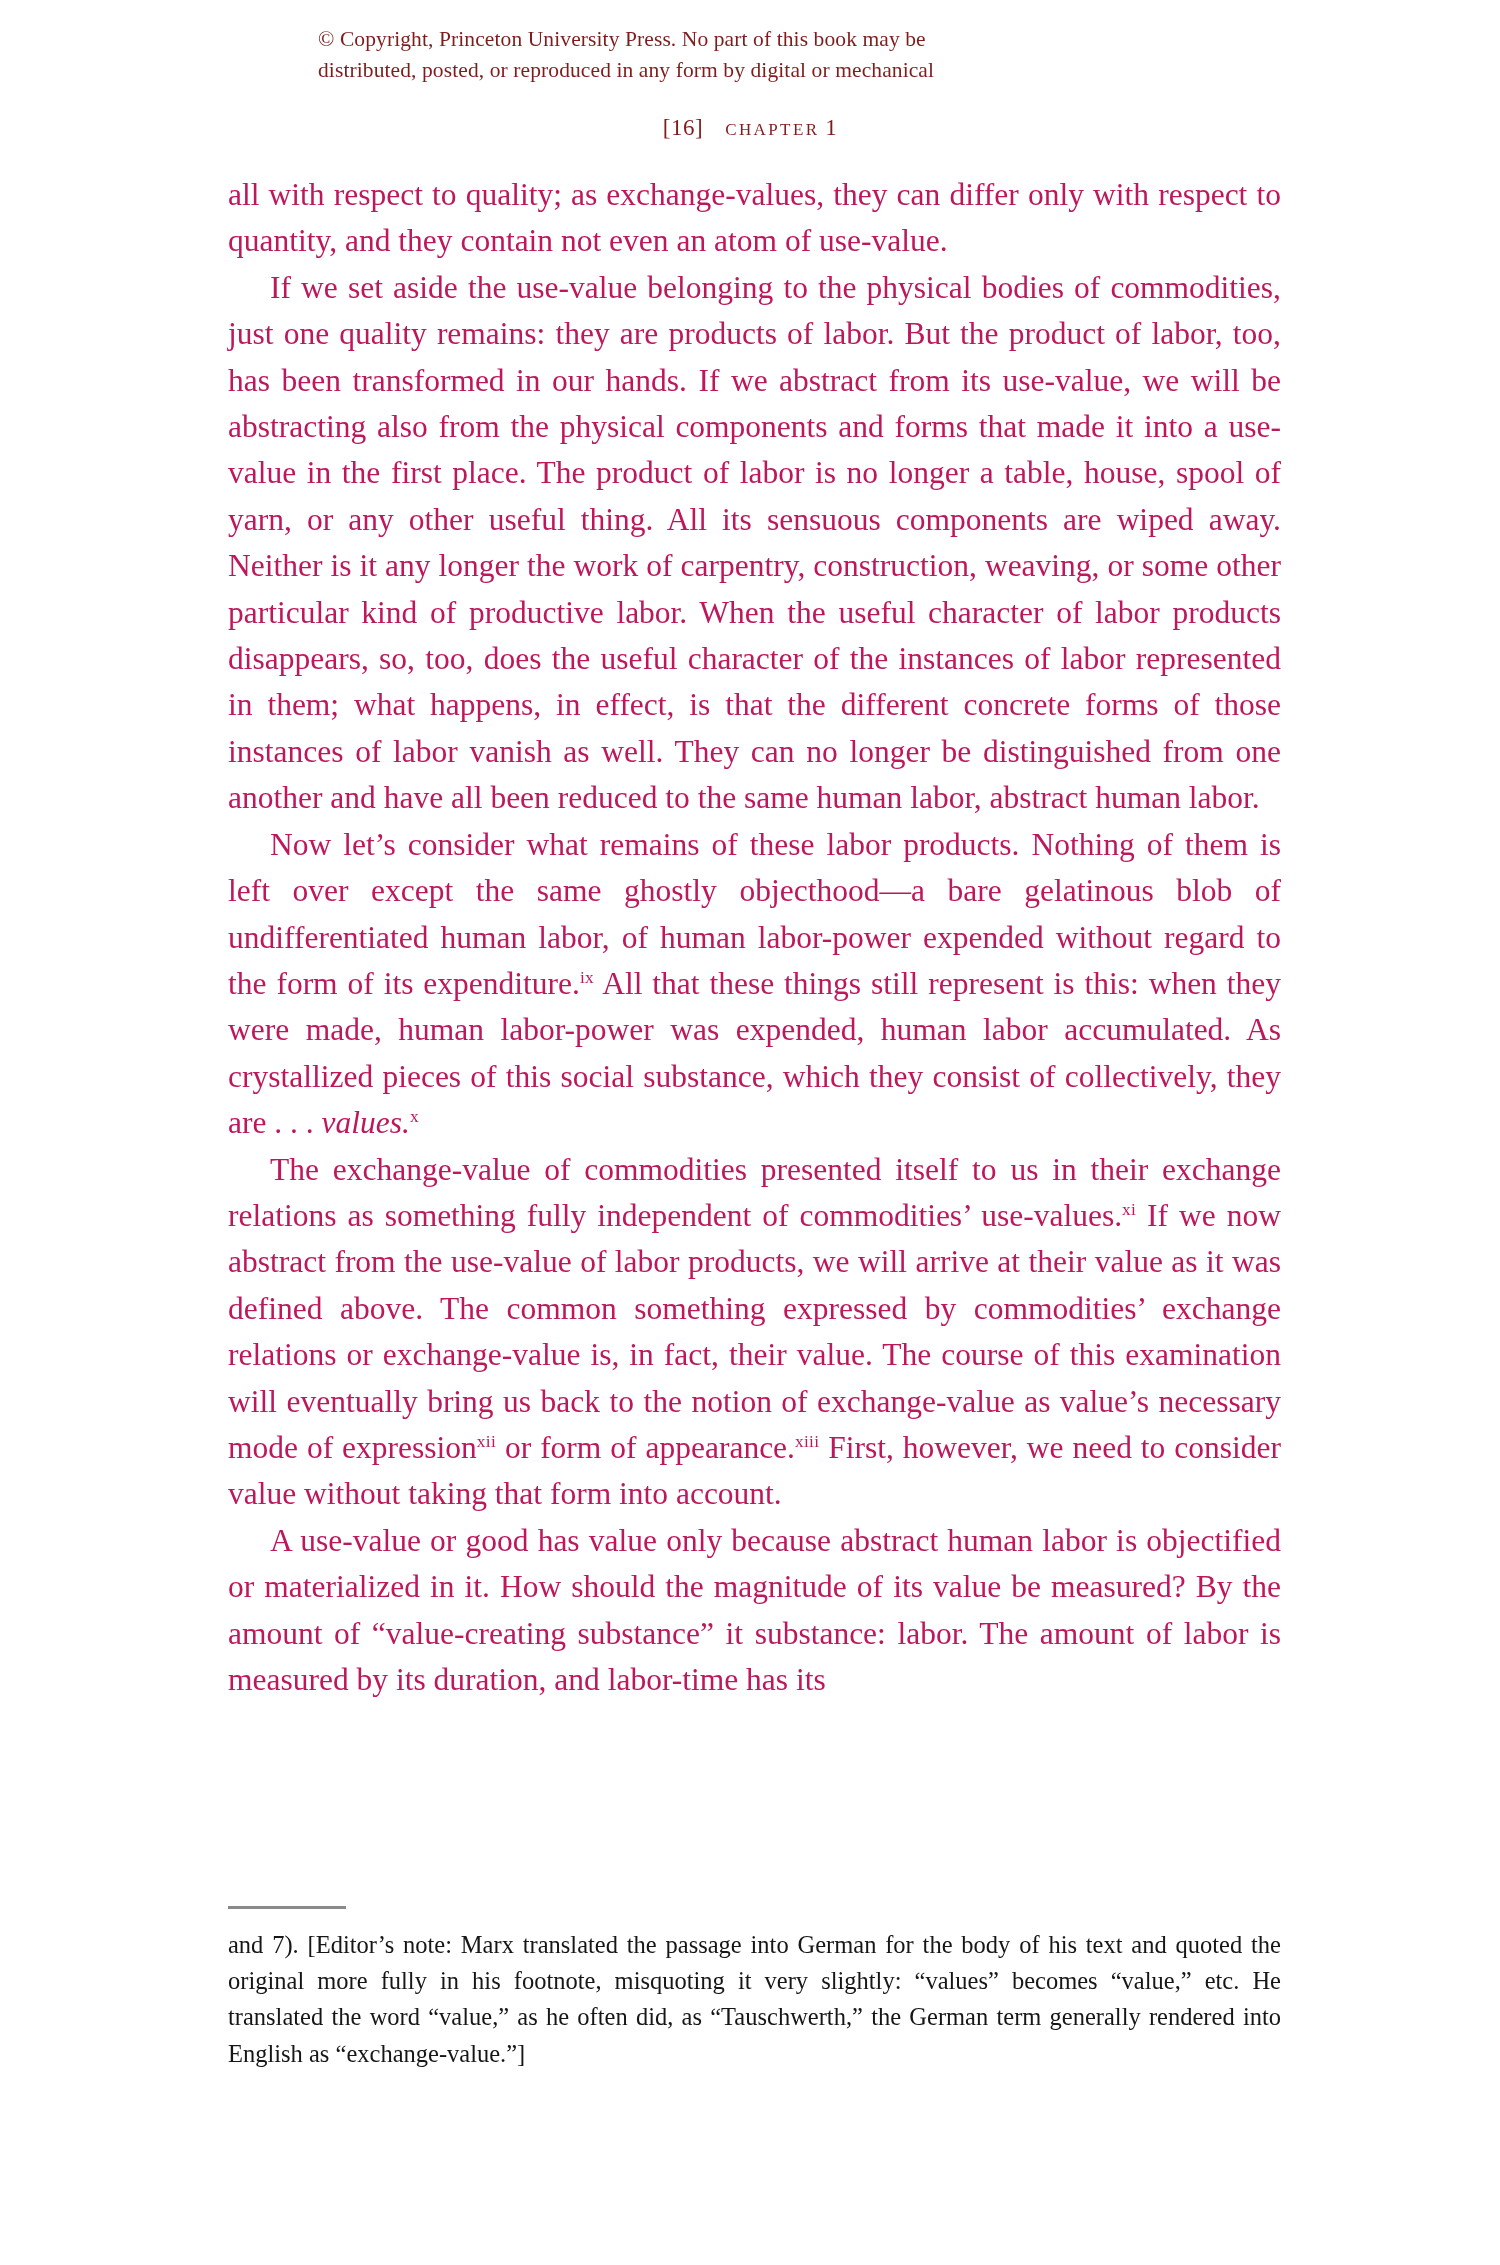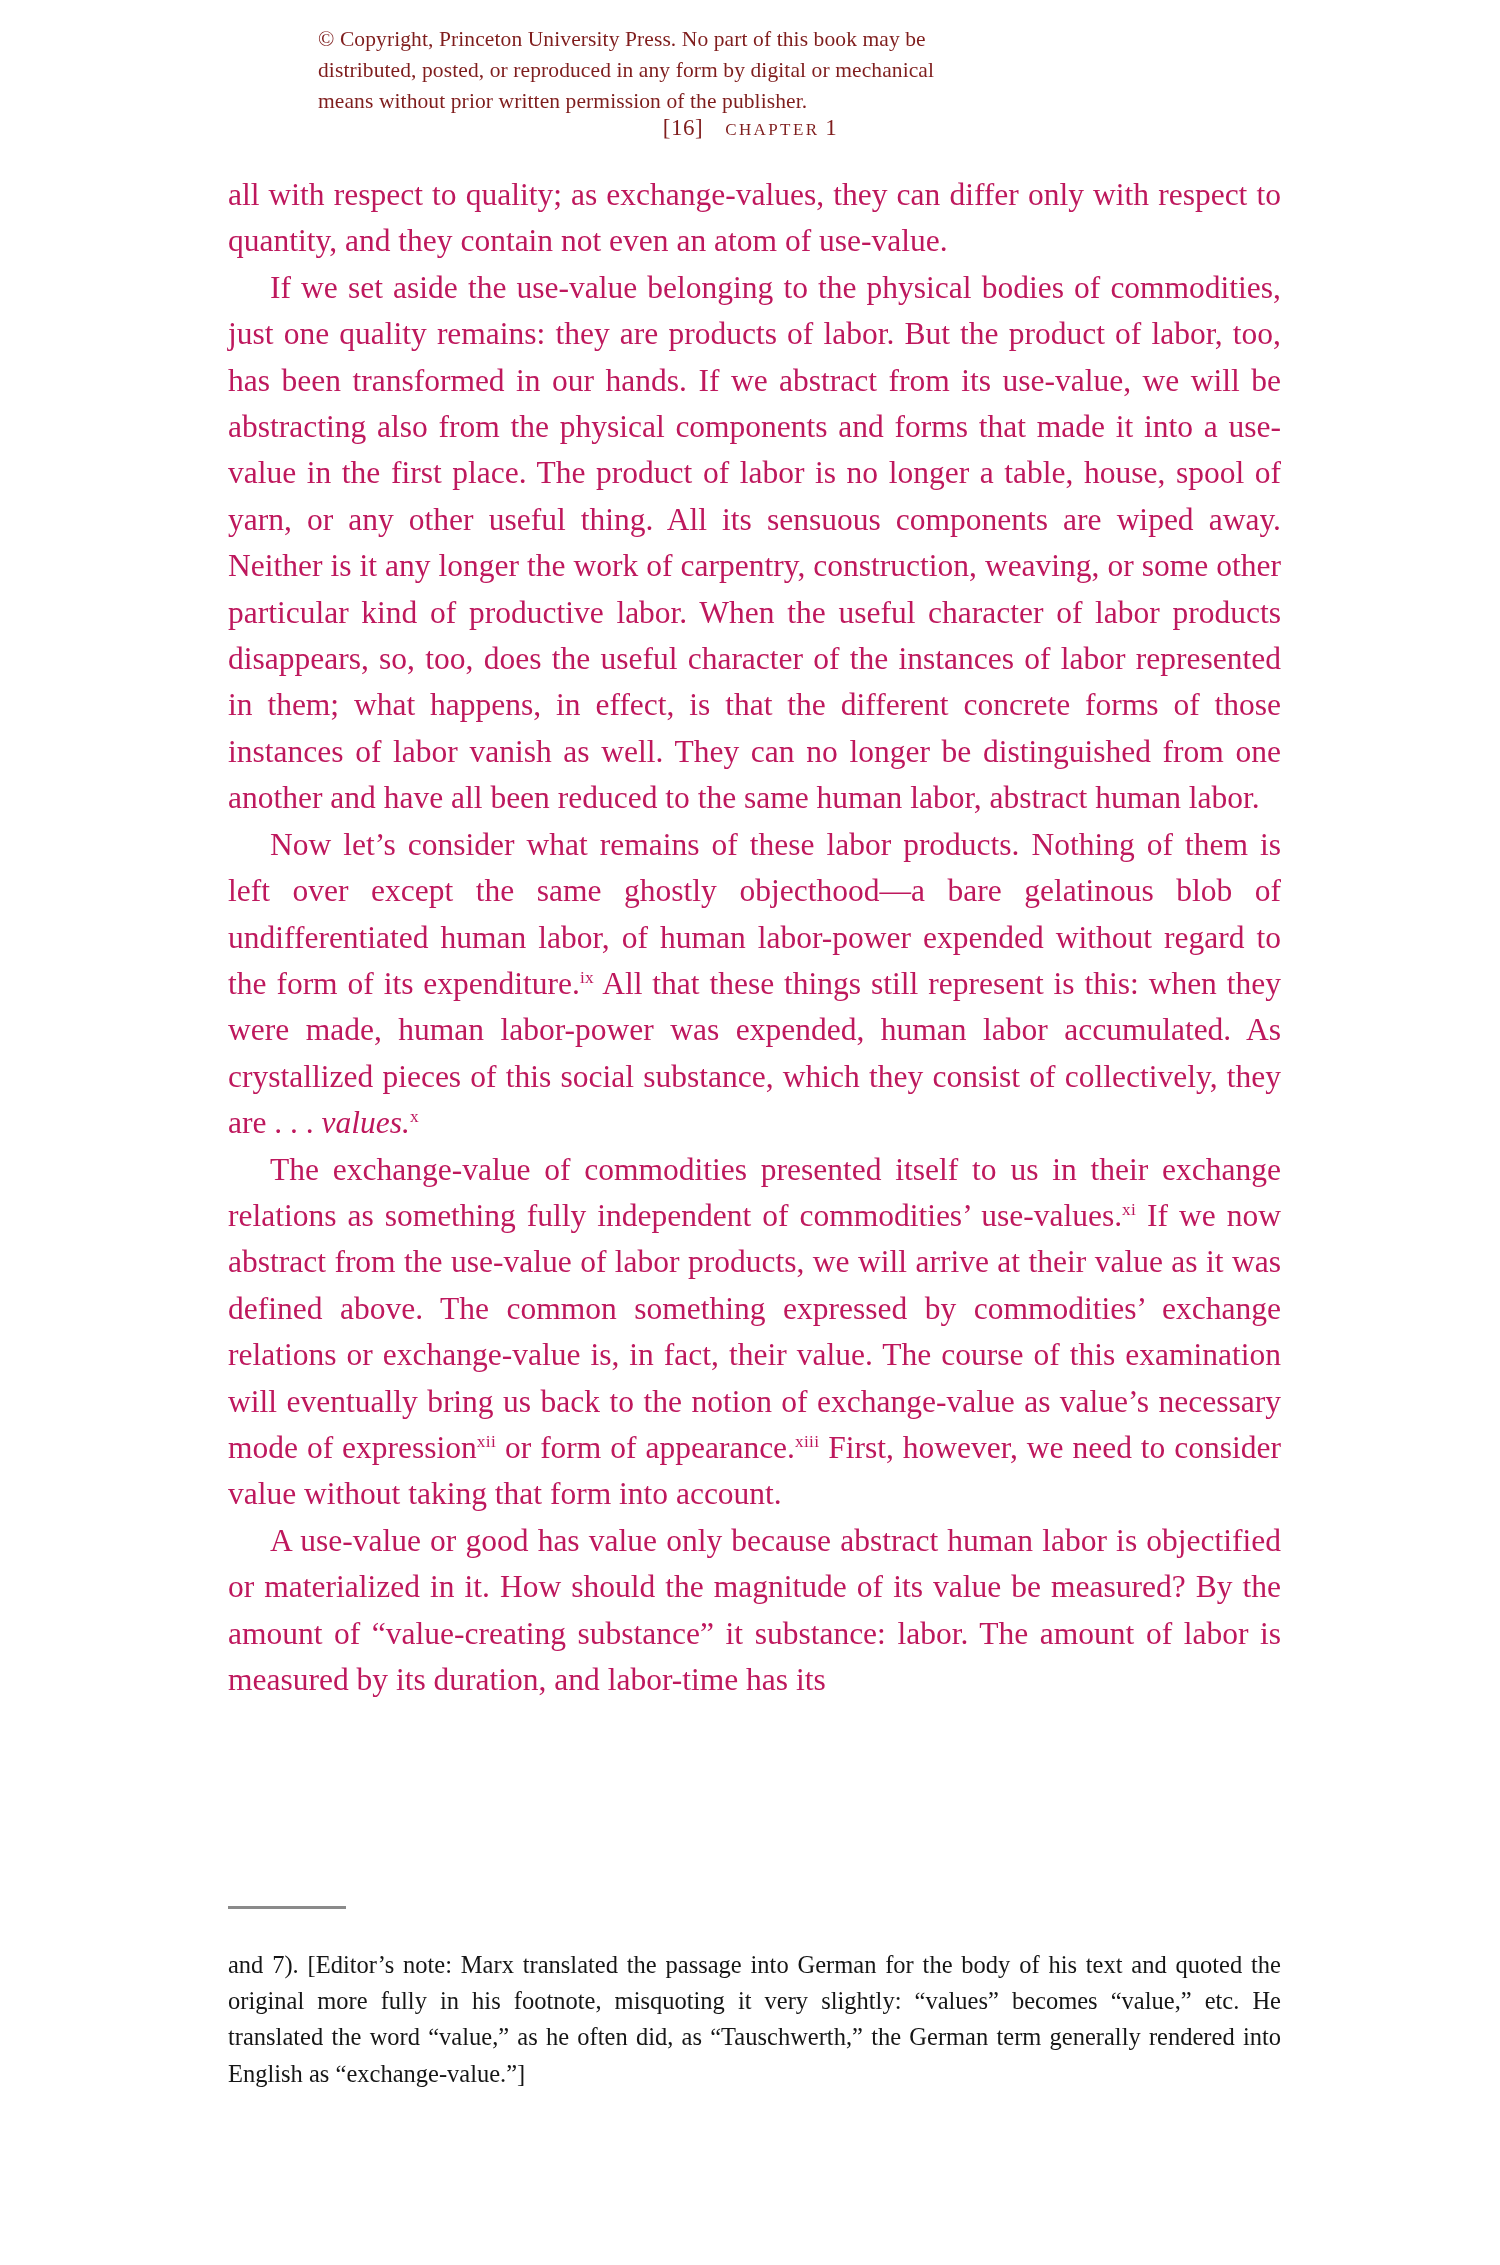--- a/index.html
+++ b/index.html
@@ -92,21 +92,20 @@
     top: 1906px;
     width: 118px;
     height: 3px;
     background: #8a8a8a;
   }
   .footnote-block {
     position: absolute;
     left: 228px;
     top: 1927px;
     width: 1053px;
-    margin-top: 20px;
   }
   .footnote-text {
     margin: 0;
     font-size: 24.5px;
     line-height: 36.2px;
     text-align: justify;
     color: #161616;
   }
 
   
@@ -123,21 +122,20 @@
   }
 </style>
 </head>
 <body>
 
 <div class="page">
 
   <div class="copyright-notice">
     <div>© Copyright, Princeton University Press. No part of this book may be</div>
     <div>distributed, posted, or reproduced in any form by digital or mechanical</div>
-    <div>means without prior written permission of the publisher.</div>
   </div>
 
   <div class="running-head">
     <span class="folio">[16]</span><span class="chapter-label">Chapter</span> <span class="chapter-num">1</span>
   </div>
 
   <div class="body-block">
 
     <p class="para">all with respect to quality; as exchange-values, they can differ only with respect to quantity, and they contain not even an atom of use-value.</p>
 

